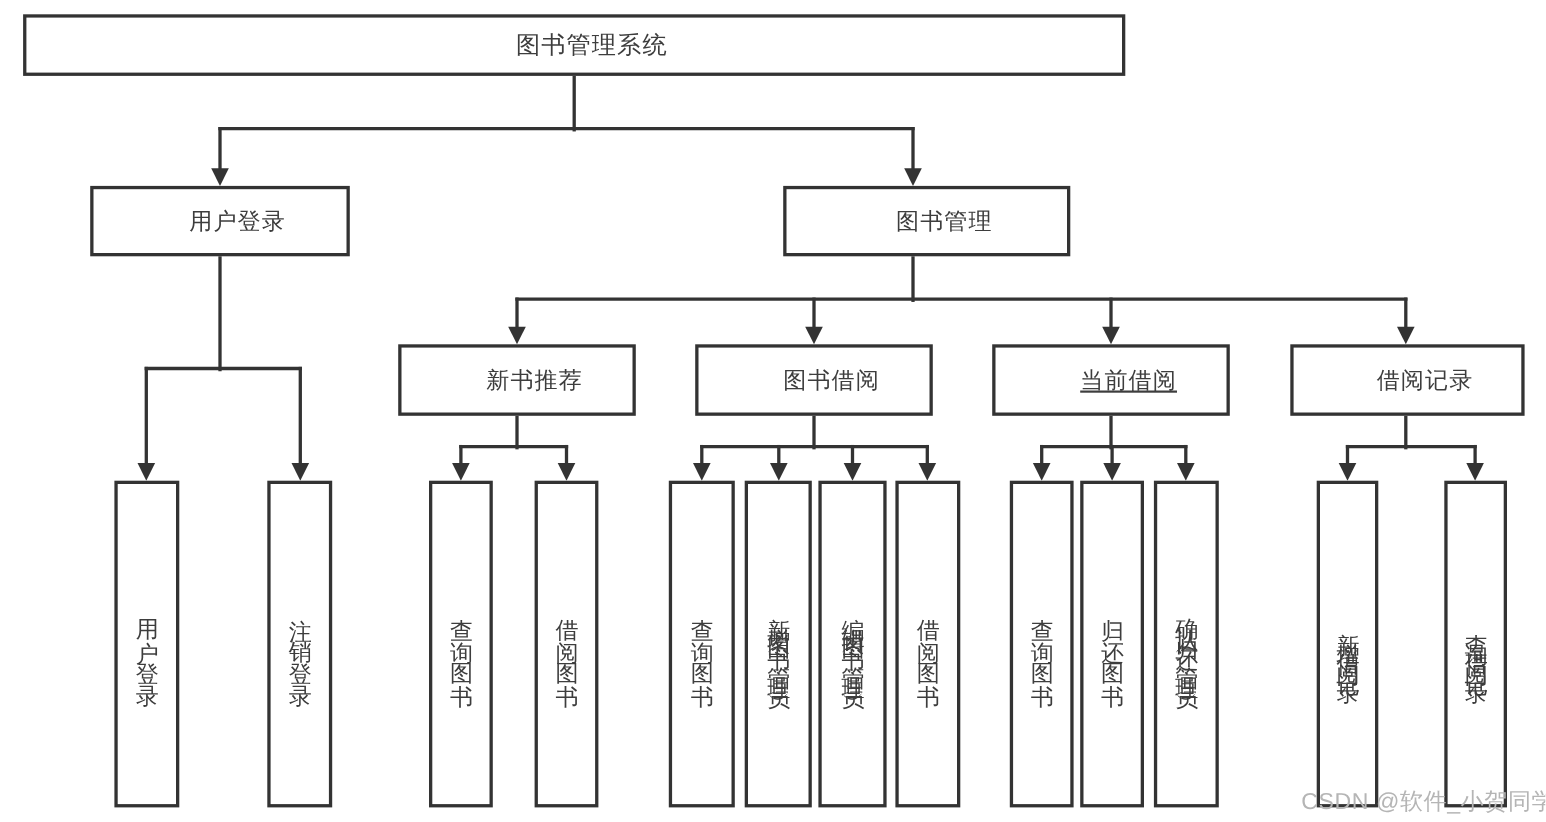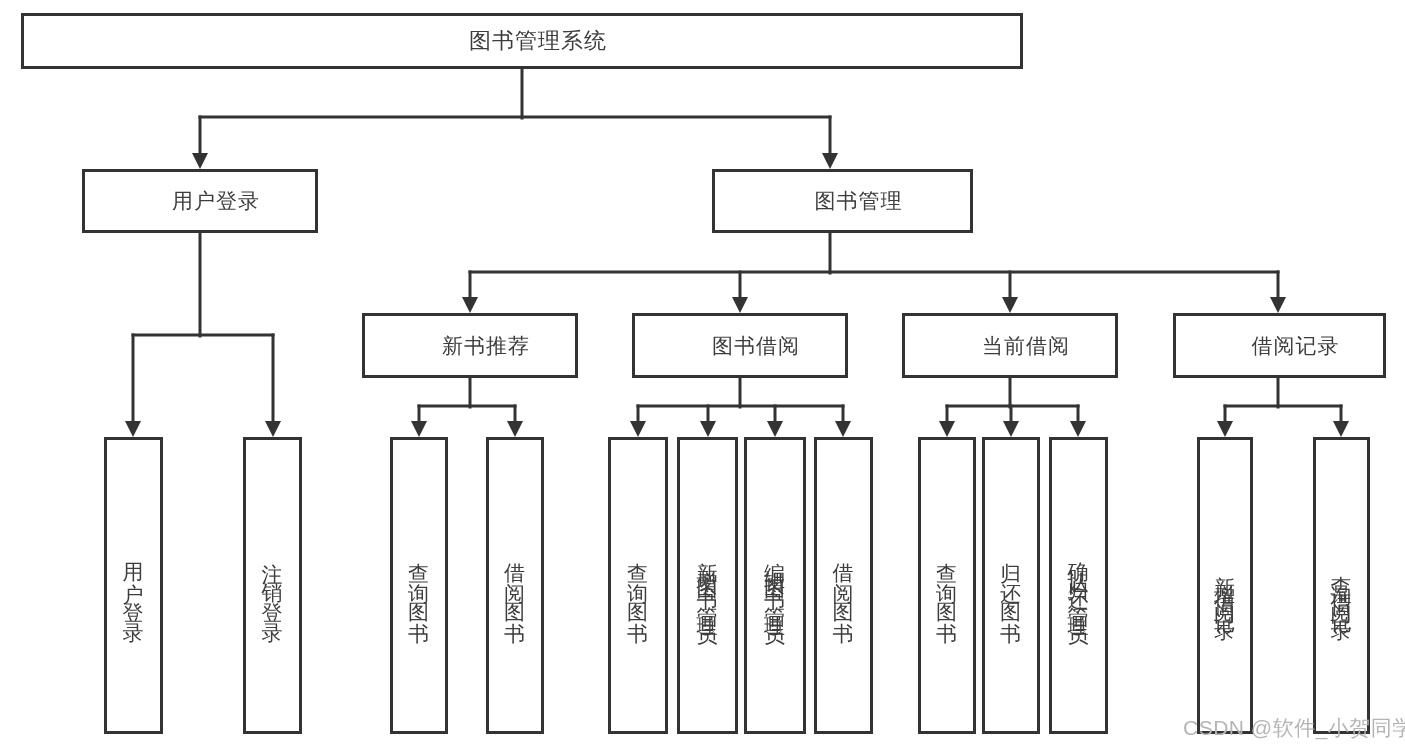--- a/index.html
+++ b/index.html
@@ -130,21 +130,21 @@
       <polygon points="1333,421 1349,421 1341,437"></polygon>
   </svg>
 
   <div class="node hbox root-box" style="left:21px; top:13px; width:1002px; height:56px;">图书管理系统</div>
 
   <div class="node hbox" style="left:82px; top:169px; width:236px; height:64px;">用户登录</div>
   <div class="node hbox" style="left:712px; top:169px; width:261px; height:64px;">图书管理</div>
 
   <div class="node hbox" style="left:362px; top:313px; width:216px; height:65px;">新书推荐</div>
   <div class="node hbox" style="left:632px; top:313px; width:216px; height:65px;">图书借阅</div>
-  <div class="node hbox" style="left:902px; top:313px; width:216px; height:65px;">当前借阅</div>
+  <div class="node hbox" style="left:902px; top:313px; width:216px; height:65px;text-decoration:underline;">当前借阅</div>
   <div class="node hbox" style="left:1173px; top:313px; width:213px; height:65px;">借阅记录</div>
 
   <div class="node vbox" style="left:104px; width:59px;">
     <span class="vtext loose">用户登录</span>
   </div>
   <div class="node vbox" style="left:243px; width:59px;">
     <span class="vtext loose">注销登录</span>
   </div>
 
   <div class="node vbox" style="left:390px; width:58px;">

